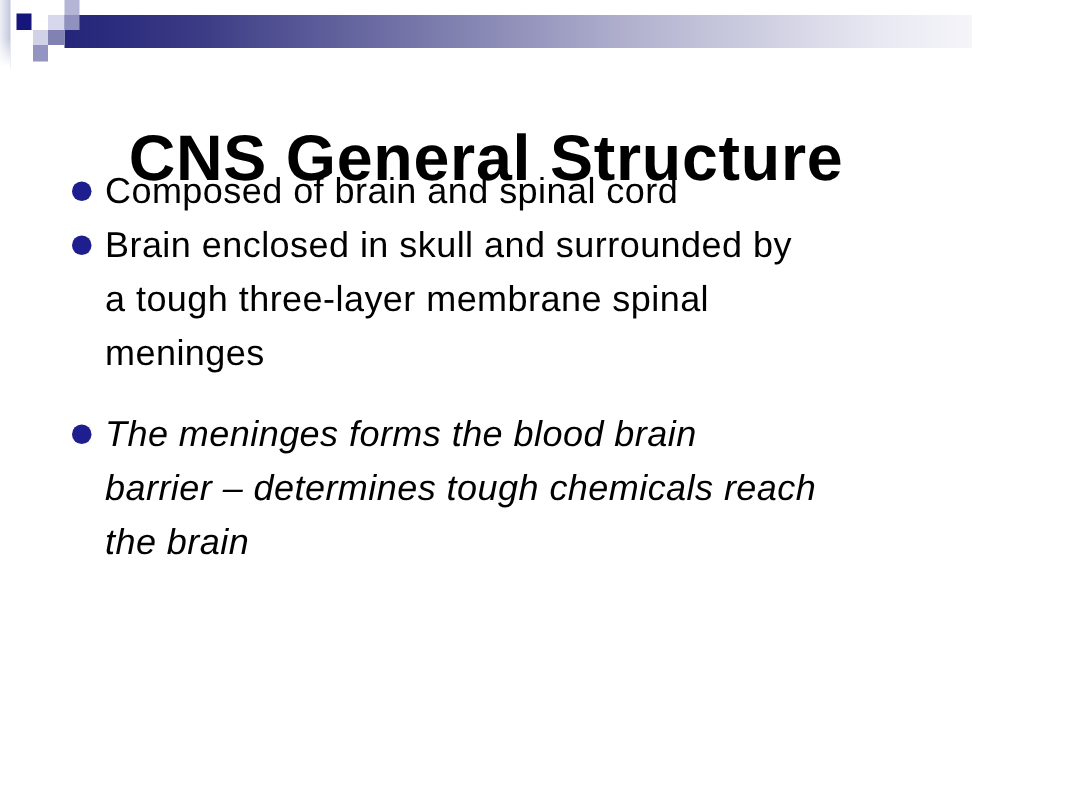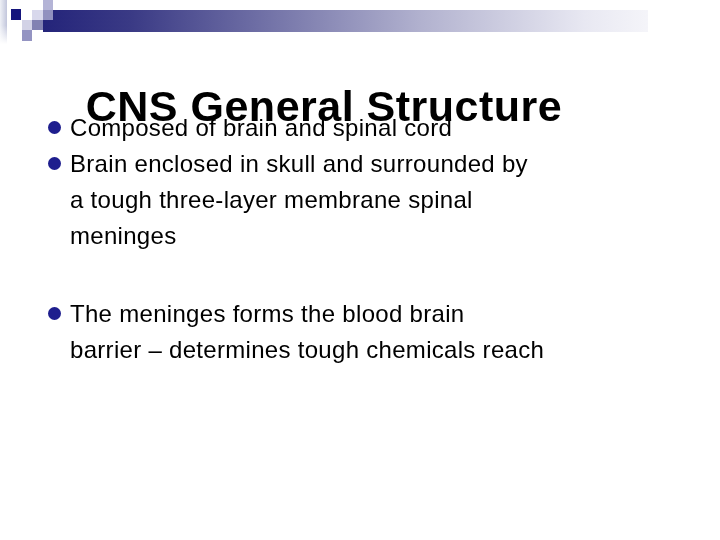--- a/index.html
+++ b/index.html
@@ -62,21 +62,21 @@
     left: 46px; top: 110px; right: 14px;
   }
   .bullet {
     position: relative;
     padding-left: 24px;
     font-size: 24px;
     line-height: 36px;
     letter-spacing: 0.3px;
   }
   .bullet + .bullet { }
-  .bullet:last-child { margin-top: 42px; }
+  .bullet:last-child { margin-top: 18px; font-style: italic; }
   .dot {
     position: absolute;
     left: 2px; top: 11px;
     width: 13px; height: 13px;
     border-radius: 50%;
     background: var(--bullet, #1e1e8e);
   }
   .line { display: block; }
   .emphasis { display: block; font-weight: 400; }
 </style>
@@ -110,16 +110,17 @@
       <span class="dot"></span>
       <span class="line">Brain enclosed in skull and surrounded by</span>
       <span class="line">a tough three-layer membrane spinal</span>
       <span class="emphasis">meninges</span>
     </div>
 
     <div class="bullet">
       <span class="dot"></span>
       <span class="line">The meninges forms the blood brain</span>
       <span class="line">barrier – determines tough chemicals reach</span>
+      <span class="line">the brain</span>
     </div>
 
   </div>
 </div>
 
 </body></html>

